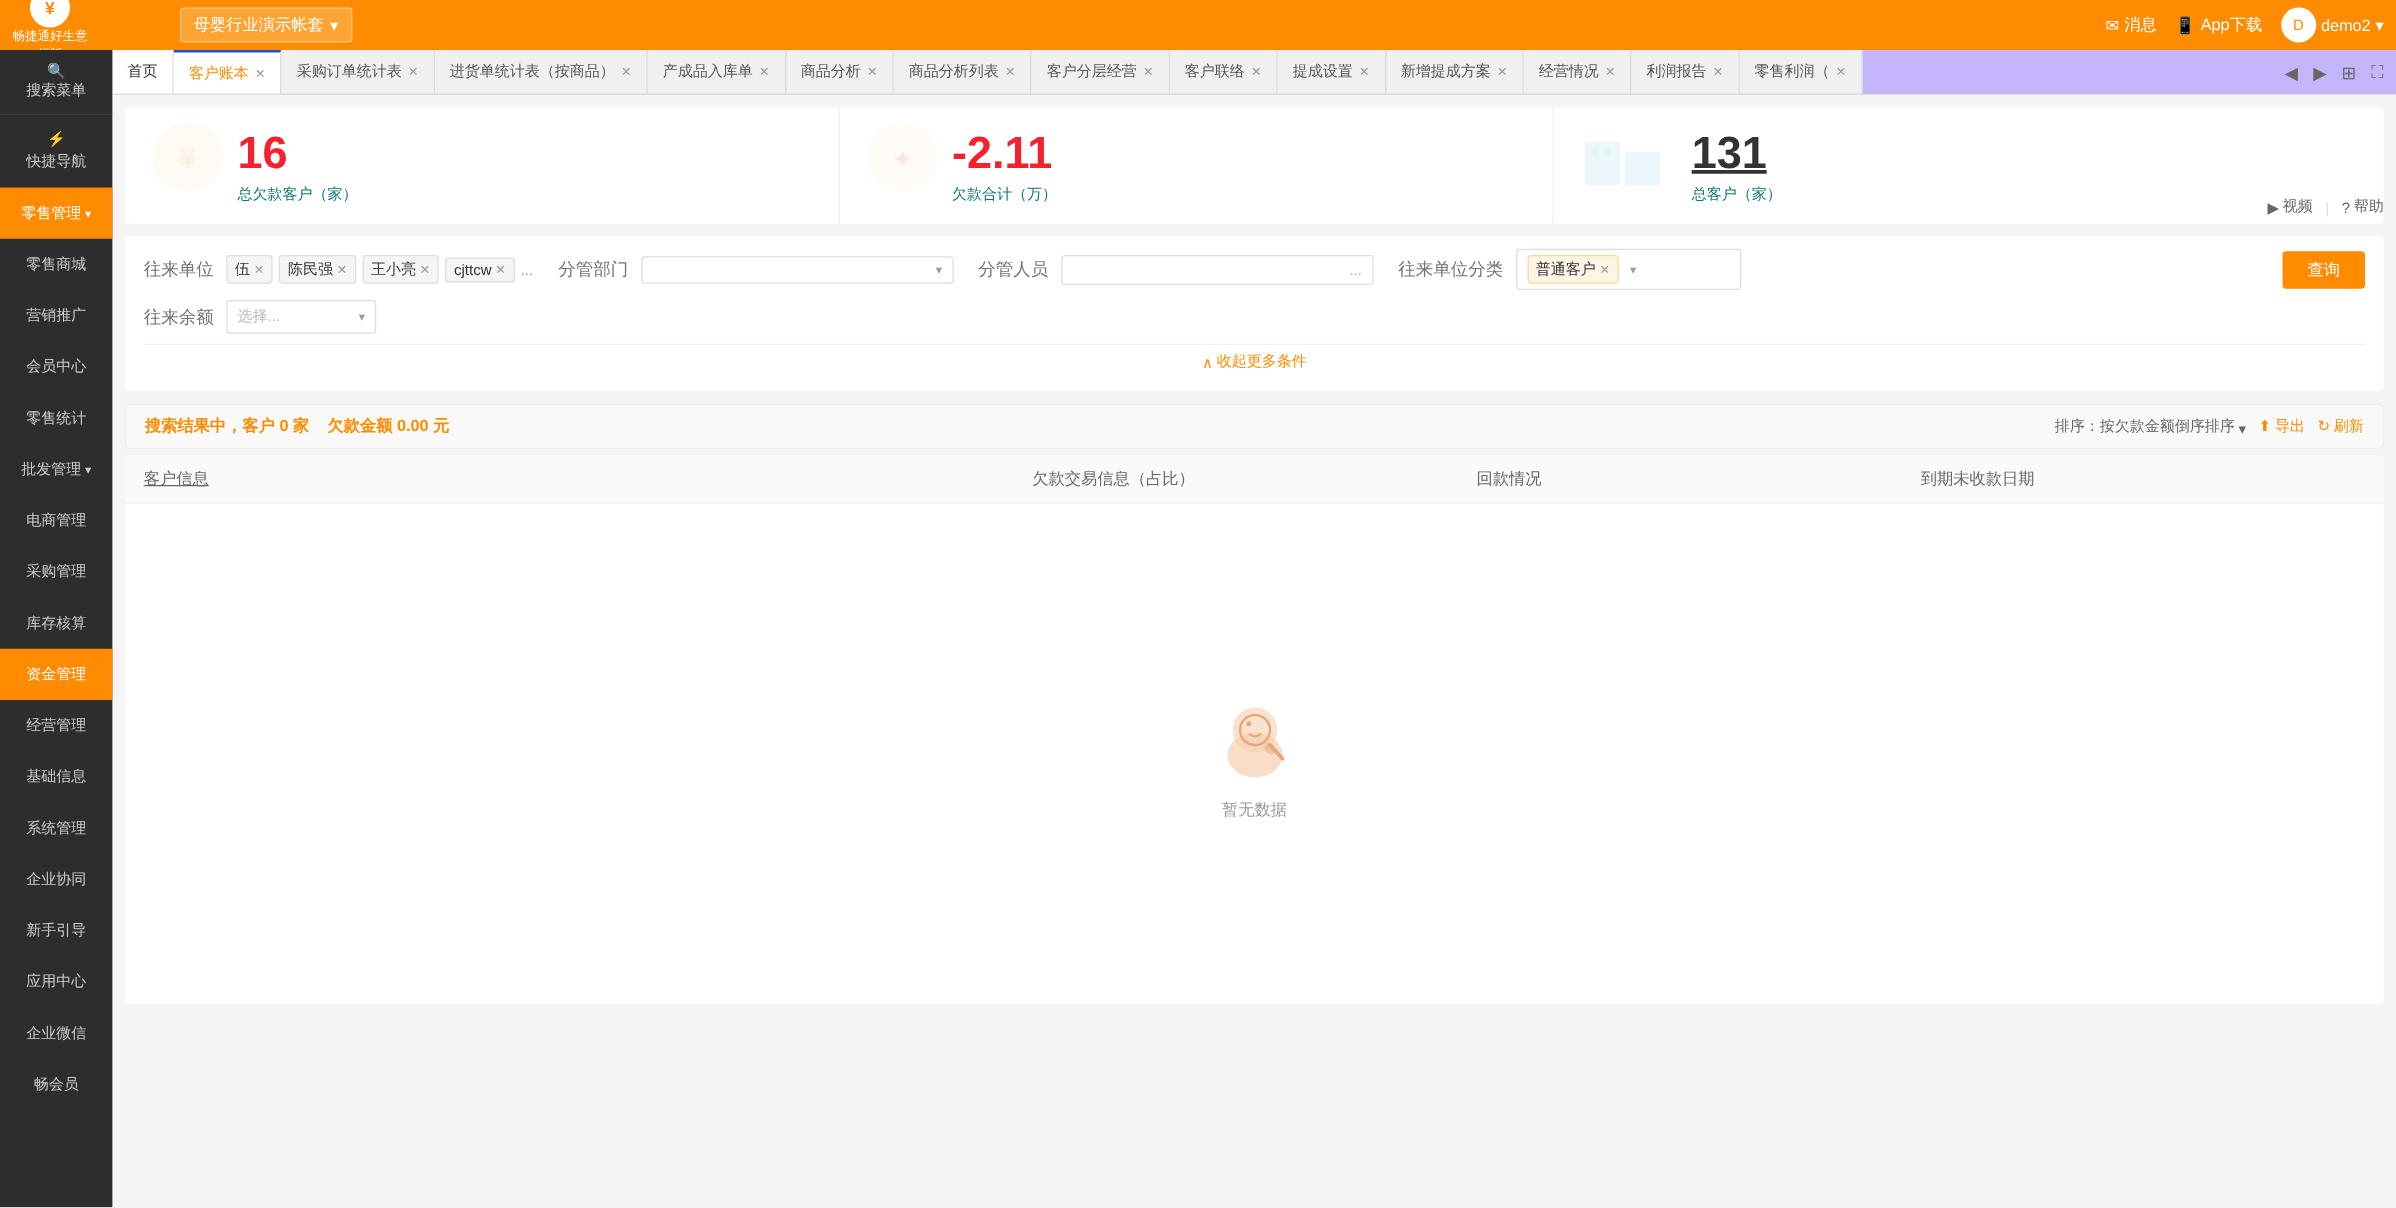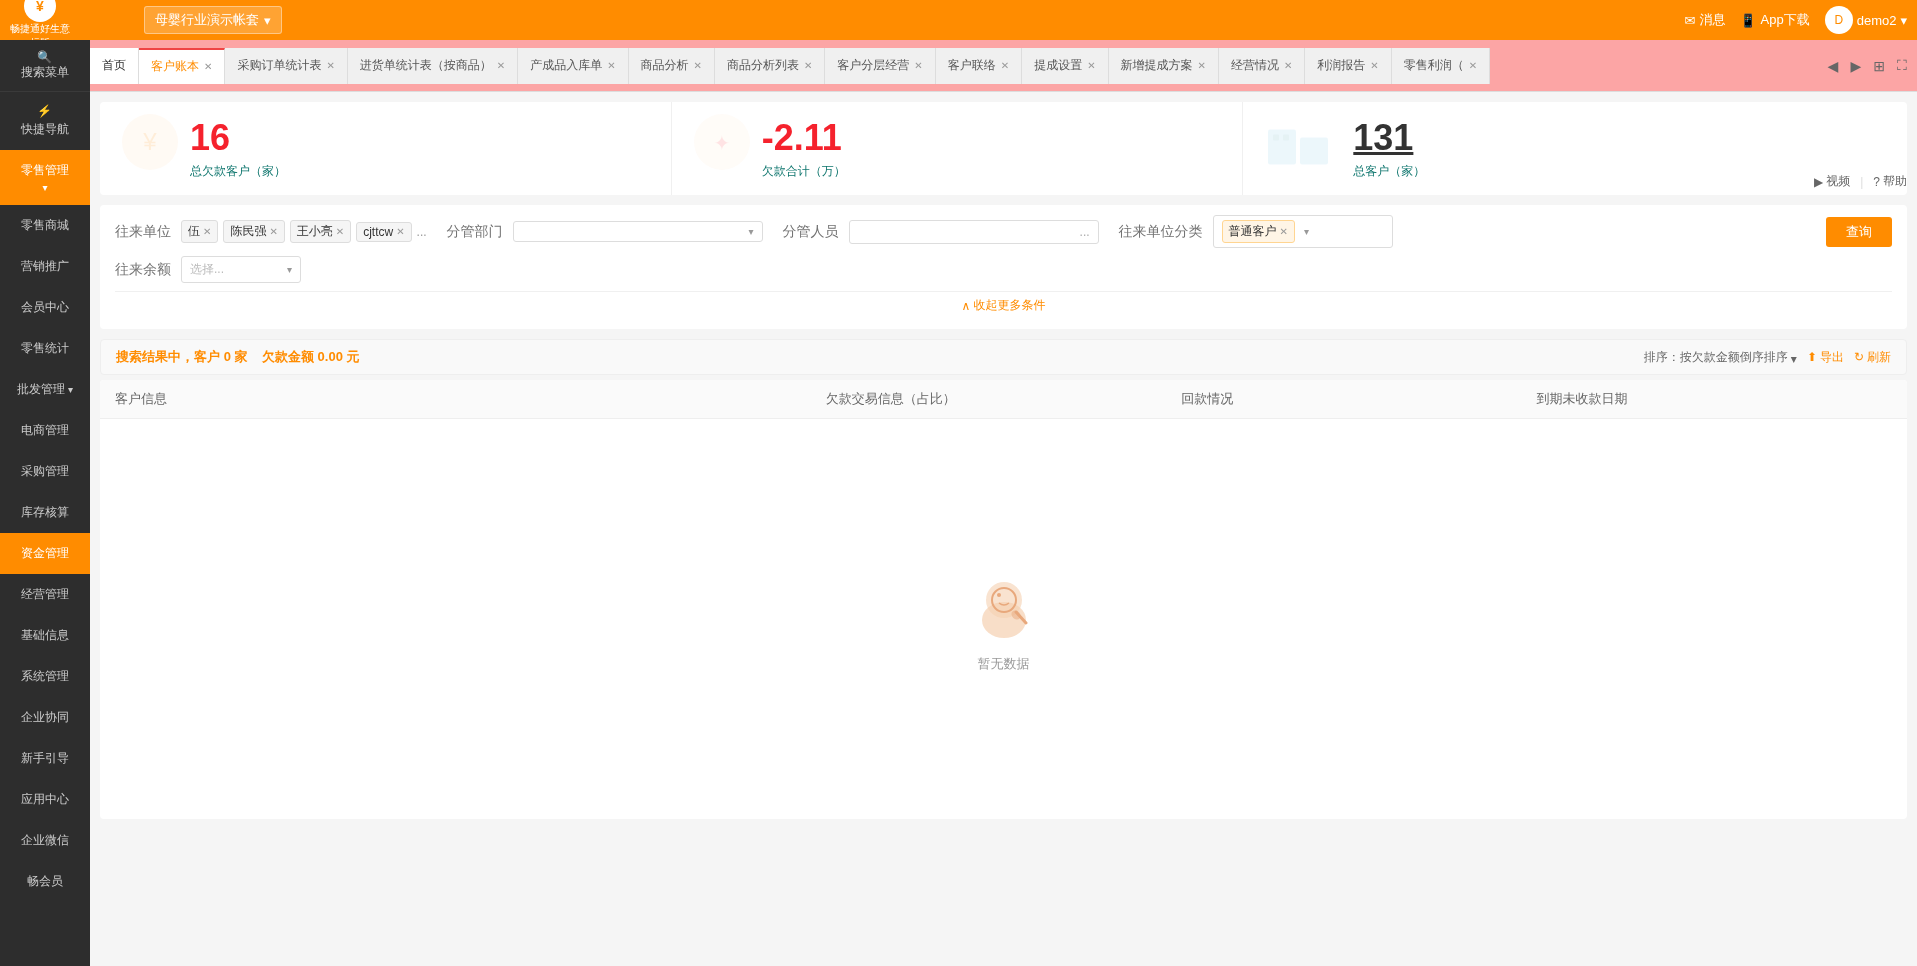--- a/index.html
+++ b/index.html
@@ -24,24 +24,24 @@
     
     .sidebar { width: 90px; background: #2d2d2d; display: flex; flex-direction: column; flex-shrink: 0; overflow-y: auto; }
     .sidebar-search { padding: 10px 5px; text-align: center; color: #ccc; font-size: 12px; cursor: pointer; border-bottom: 1px solid #3a3a3a; }
     .sidebar-item { padding: 12px 5px; text-align: center; color: #ccc; font-size: 12px; cursor: pointer; display: flex; flex-direction: column; align-items: center; gap: 3px; }
     .sidebar-item.active { background: #ff8c00; color: #fff; }
 
     
     .content-area { flex: 1; display: flex; flex-direction: column; overflow: hidden; }
 
     
-    .tab-bar { display: flex; align-items: center; background: #fca5a5; border-bottom: 1px solid #ddd; height: 52px; overflow: hidden; flex-shrink: 0; }
+    .tab-bar { display: flex; align-items: center; background: #c4b5fd; border-bottom: 1px solid #ddd; height: 36px; overflow: hidden; flex-shrink: 0; }
     .tab-item { display: flex; align-items: center; gap: 5px; padding: 0 12px; height: 36px; border-right: 1px solid #ddd; cursor: pointer; font-size: 12px; color: #555; white-space: nowrap; background: #f0f0f0; }
     .tab-item:first-child { background: #fff; color: #333; }
-    .tab-item.active { background: #fff; color: #ff8c00; border-top: 2px solid #ef4444; }
+    .tab-item.active { background: #fff; color: #ff8c00; border-top: 2px solid #1d4ed8; }
     .tab-close { font-size: 10px; color: #999; cursor: pointer; }
     .tab-bar-controls { display: flex; align-items: center; margin-left: auto; padding: 0 5px; gap: 3px; }
     .tab-ctrl-btn { width: 20px; height: 20px; display: flex; align-items: center; justify-content: center; cursor: pointer; color: #666; font-size: 14px; }
 
     
     .page-content { flex: 1; overflow-y: auto; background: #f5f5f5; padding: 10px; }
 
     
     .stats-bar { display: flex; background: #fff; border-radius: 4px; margin-bottom: 10px; overflow: hidden; }
     .stat-card { flex: 1; padding: 15px 20px; display: flex; flex-direction: column; align-items: flex-start; position: relative; border-right: 1px solid #f0f0f0; }
@@ -71,21 +71,21 @@
     .results-info { font-size: 13px; color: #333; }
     .results-info span { color: #ff8c00; font-weight: bold; }
     .results-actions { margin-left: auto; display: flex; align-items: center; gap: 10px; }
     .results-sort { font-size: 12px; color: #666; display: flex; align-items: flex-end; gap: 3px; cursor: pointer; }
     .results-btn { display: flex; align-items: center; gap: 3px; font-size: 12px; color: #ff8c00; cursor: pointer; }
 
     
     .data-table { background: #fff; border-radius: 4px; overflow: hidden; }
     .table-header { display: flex; background: #fafafa; border-bottom: 1px solid #eee; padding: 10px 15px; }
     .table-col { flex: 1; font-size: 13px; color: #666; font-weight: 500; }
-    .table-col:first-child { flex: 2; }
+    .table-col:first-child { flex: 2; text-decoration: underline; }
     .table-body { min-height: 400px; display: flex; flex-direction: column; align-items: center; justify-content: center; }
     .empty-state { display: flex; flex-direction: column; align-items: center; justify-content: center; padding: 60px 0; }
     .empty-icon { width: 80px; height: 80px; position: relative; margin-bottom: 10px; }
     .empty-text { font-size: 13px; color: #999; }
   </style>
 </head>
 <body>
 
 <div class="app-container">
 
@@ -126,21 +126,21 @@
 
     <div class="sidebar">
       <div class="sidebar-search">
         <div>🔍</div>
         <div>搜索菜单</div>
       </div>
       <div class="sidebar-item">
         <div>⚡</div>
         <div>快捷导航</div>
       </div>
-      <div class="sidebar-item active" style="background:#ff8c00; color:#fff; flex-direction:column; justify-content:center; gap:3px;">
+      <div class="sidebar-item active" style="background:#ff8c00; color:#fff; flex-direction:row; justify-content:center; gap:3px;">
         <span>零售管理</span>
           <span style="font-size:10px;">▾</span>
       </div>
       <div class="sidebar-item">零售商城</div>
       <div class="sidebar-item">营销推广</div>
       <div class="sidebar-item">会员中心</div>
       <div class="sidebar-item">零售统计</div>
       <div class="sidebar-item" style="flex-direction:row; justify-content:center; gap:3px;">
           <span>批发管理</span>
           <span style="font-size:10px;">▾</span>

